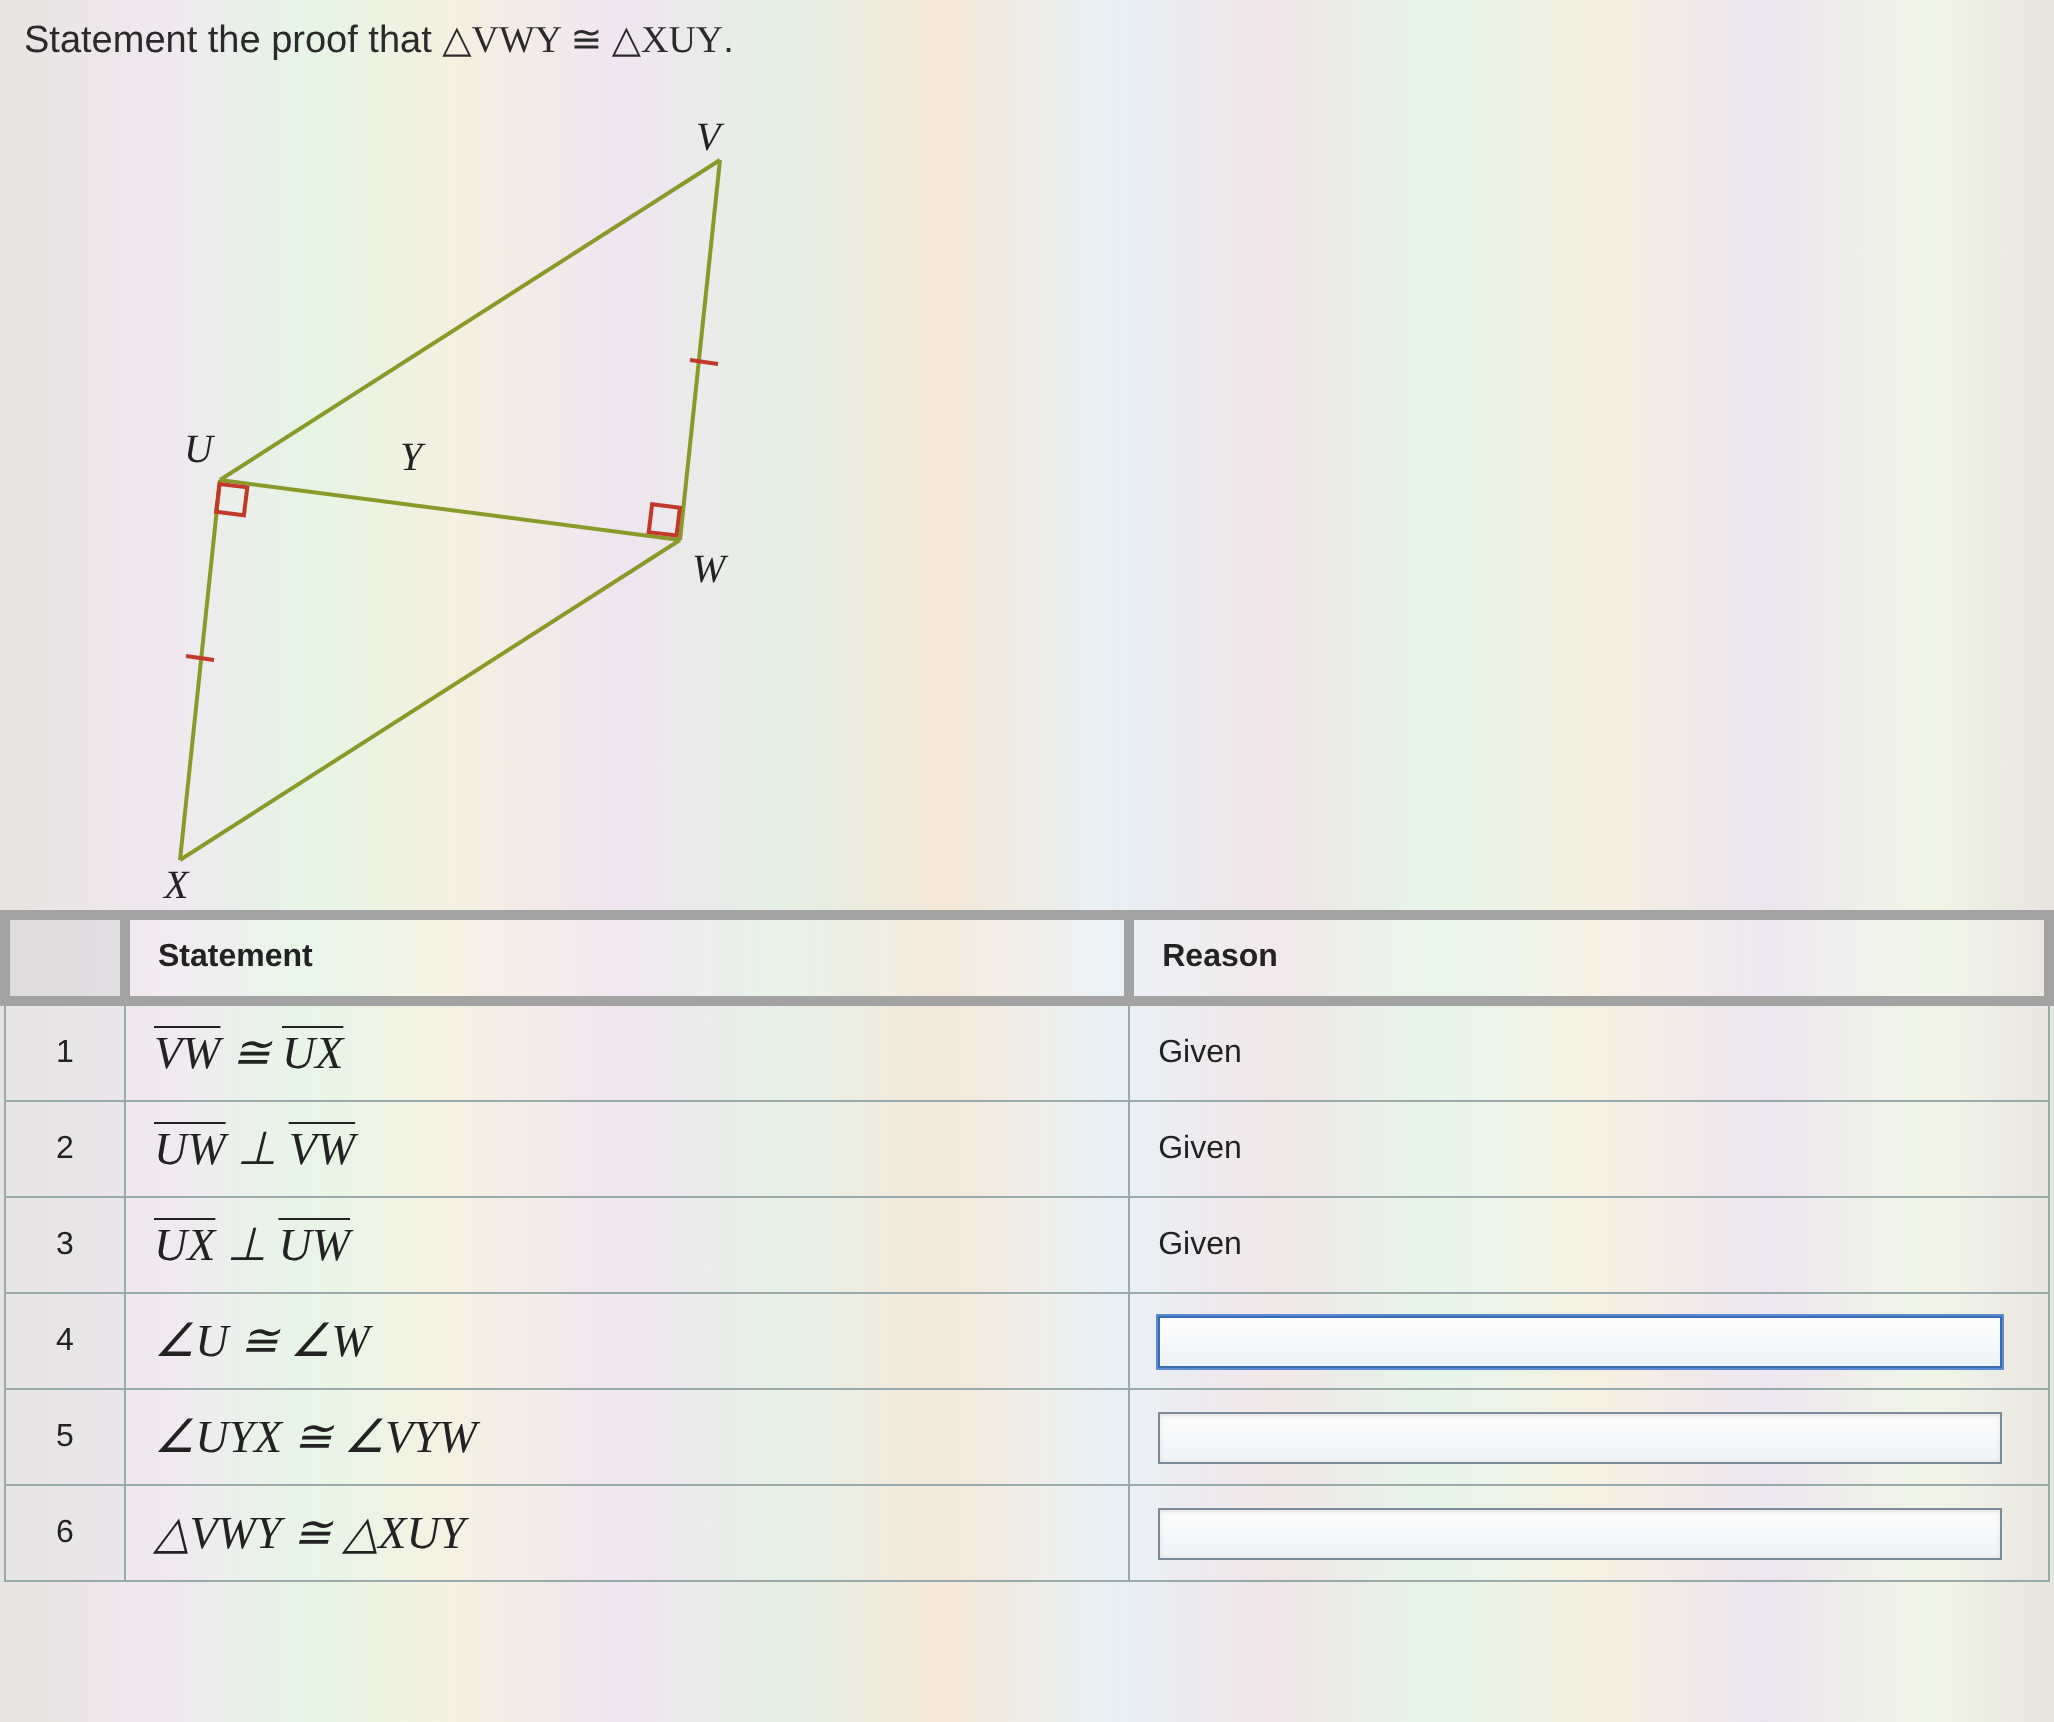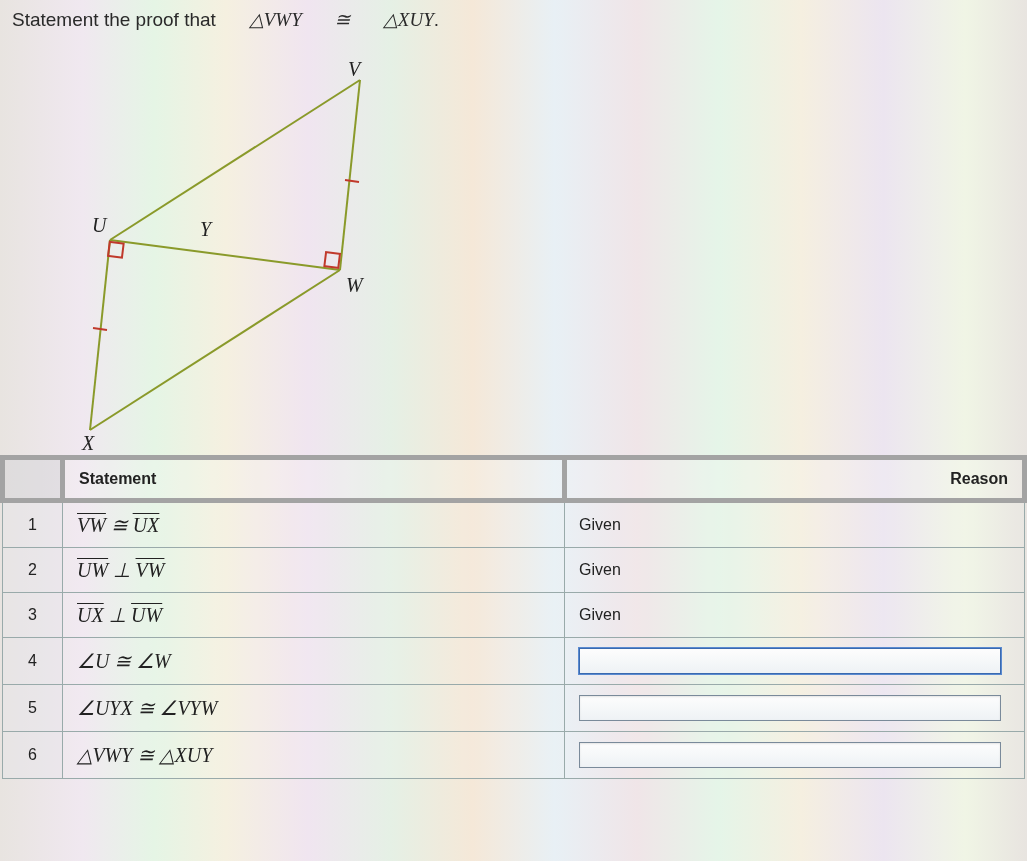--- a/index.html
+++ b/index.html
@@ -14,21 +14,21 @@
     color: #222;
     position: relative;
     overflow: hidden;
   }
   .prompt {
     position: absolute;
     top: 8px; left: 12px;
     font-size: 19px;
     color: #2a2a2a;
   }
-  .prompt .math { font-style: italic; font-family: 'Times New Roman', serif; margin-left: 28px; }
+  .prompt .math { font-family: 'Times New Roman', serif; }
   .diagram {
     position: absolute;
     top: 60px; left: 60px;
     width: 340px; height: 380px;
   }
   .vertex-label {
     position: absolute;
     font-family: 'Times New Roman', serif;
     font-style: italic;
     font-size: 20px;
@@ -59,21 +59,21 @@
     text-align: center;
     background: rgba(230,230,235,0.4);
   }
   .proof-table th.num-h {
     width: 60px;
     background: rgba(210,210,215,0.45);
   }
   .stmt {
     font-family: 'Times New Roman', serif;
     font-style: italic;
-    font-size: 20px;
+    font-size: 23px;
     white-space: nowrap;
   }
   .overline {
     text-decoration: overline;
     text-decoration-thickness: 1px;
   }
   .reason-input {
     display: block;
     width: 98%;
     height: 26px;
@@ -126,21 +126,21 @@
   <span class="vertex-label" style="left:140px; top:158px;">Y</span>
   <span class="vertex-label" style="left:286px; top:214px;">W</span>
   <span class="vertex-label" style="left:22px; top:372px;">X</span>
 </div>
 
 <table class="proof-table">
   <thead>
     <tr>
       <th class="num-h"></th>
       <th>Statement</th>
-      <th style="width:45%;text-align:right;">Reason</th>
+      <th style="width:45%;">Reason</th>
     </tr>
   </thead>
   <tbody id="proof-body">
       <tr>
         <td class="num">1</td>
         <td><span class="stmt"><span class="overline">VW</span> ≅ <span class="overline">UX</span></span></td>
         <td>Given</td>
       </tr>
       <tr>
         <td class="num">2</td>

